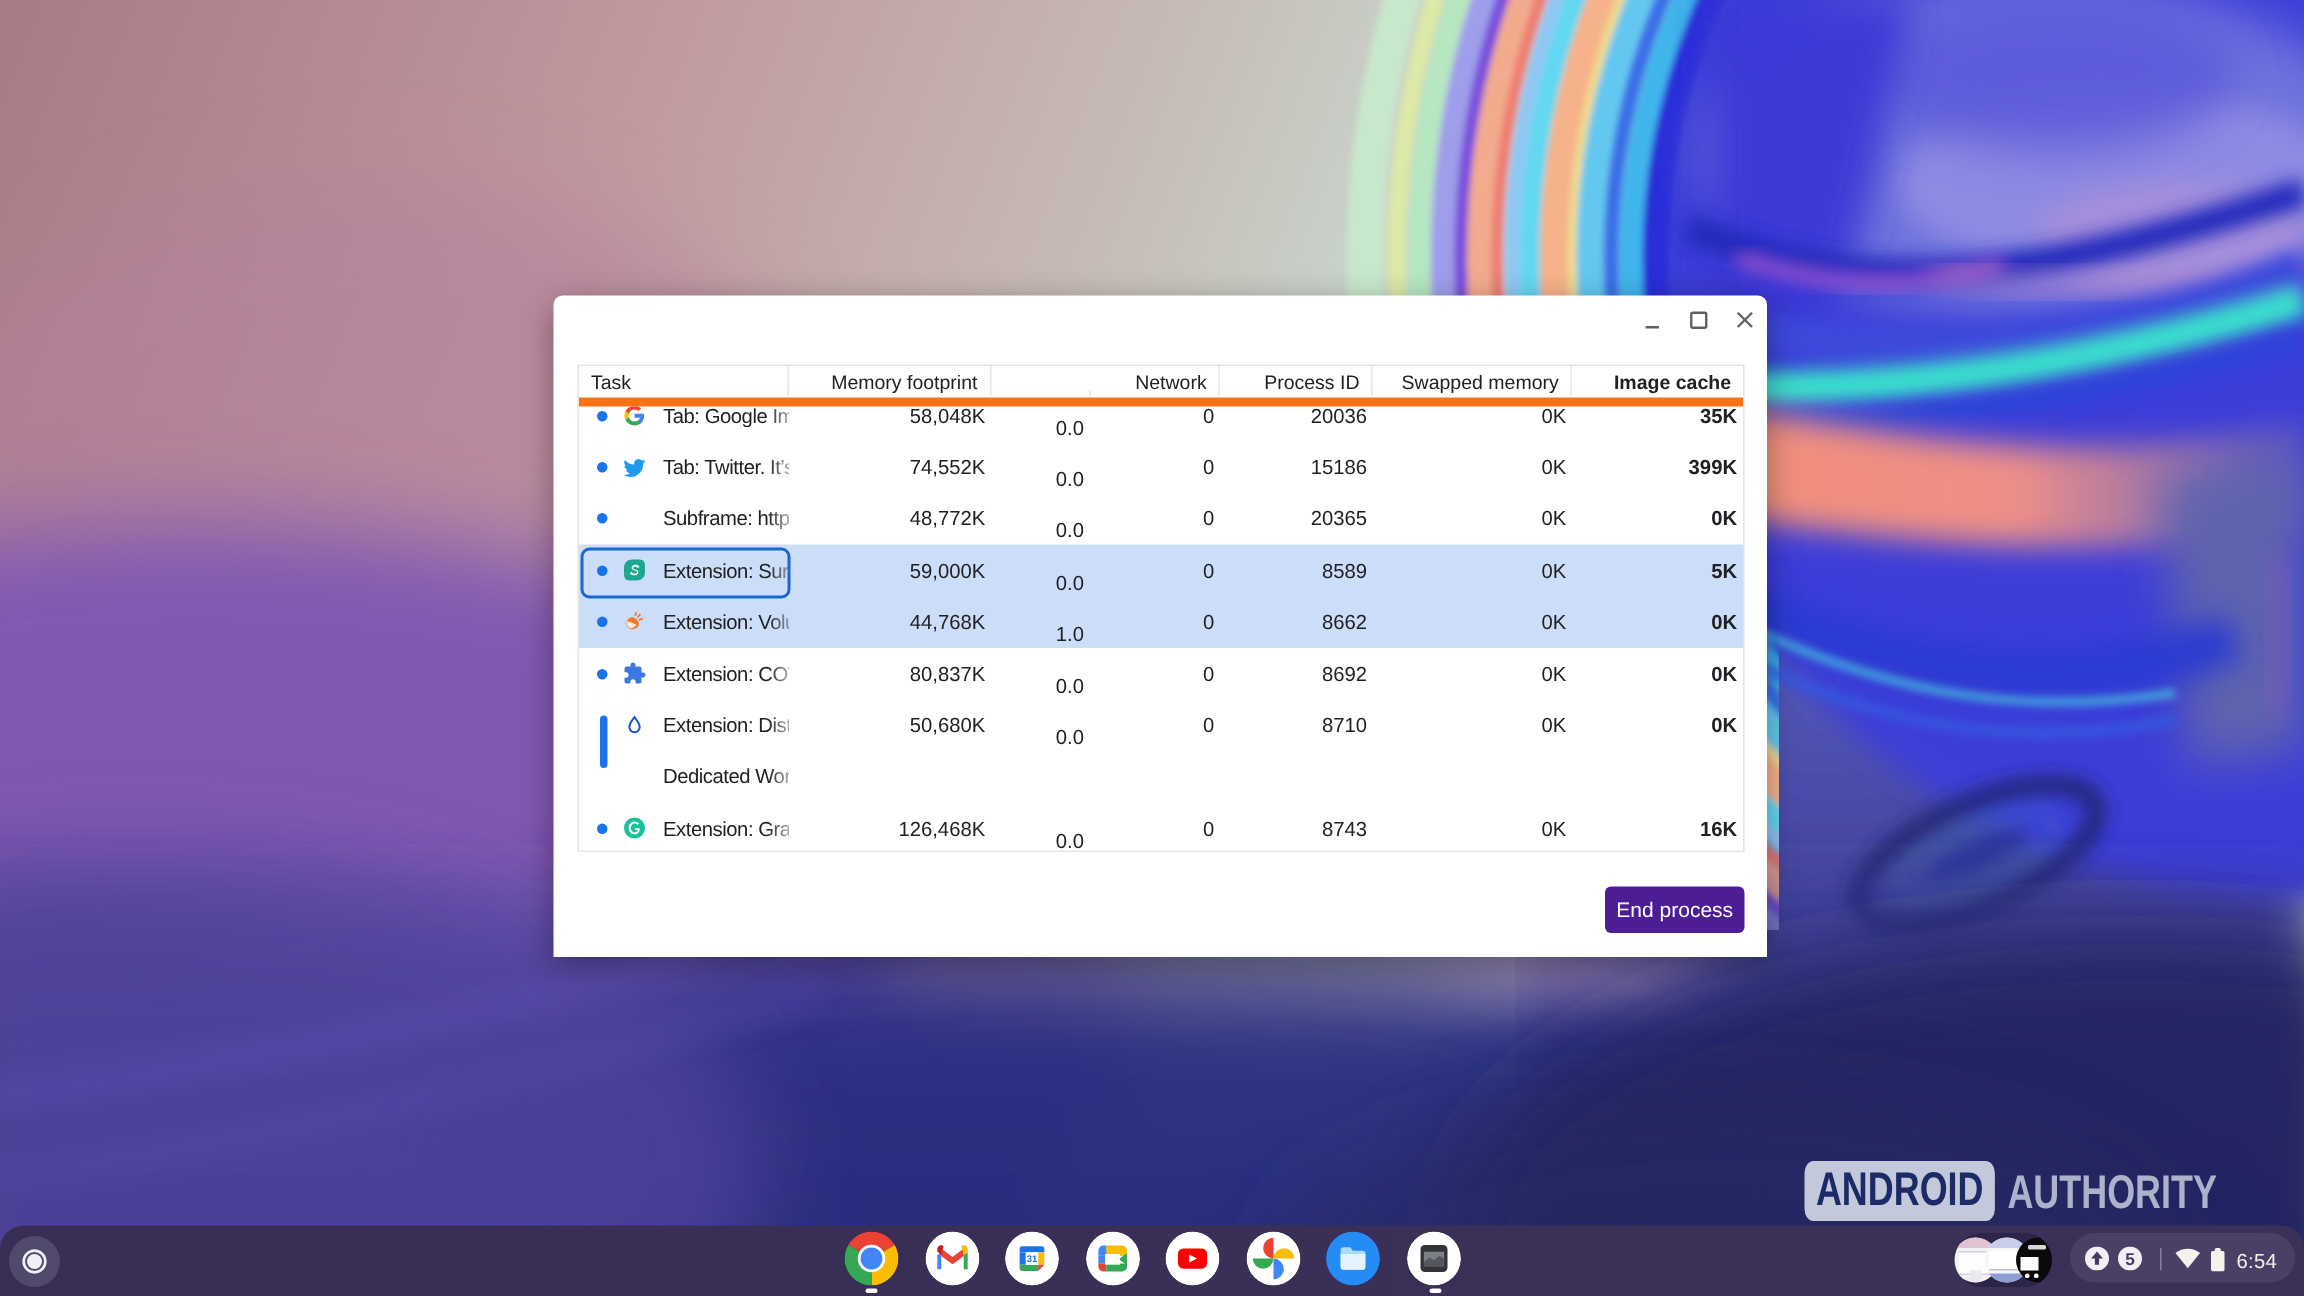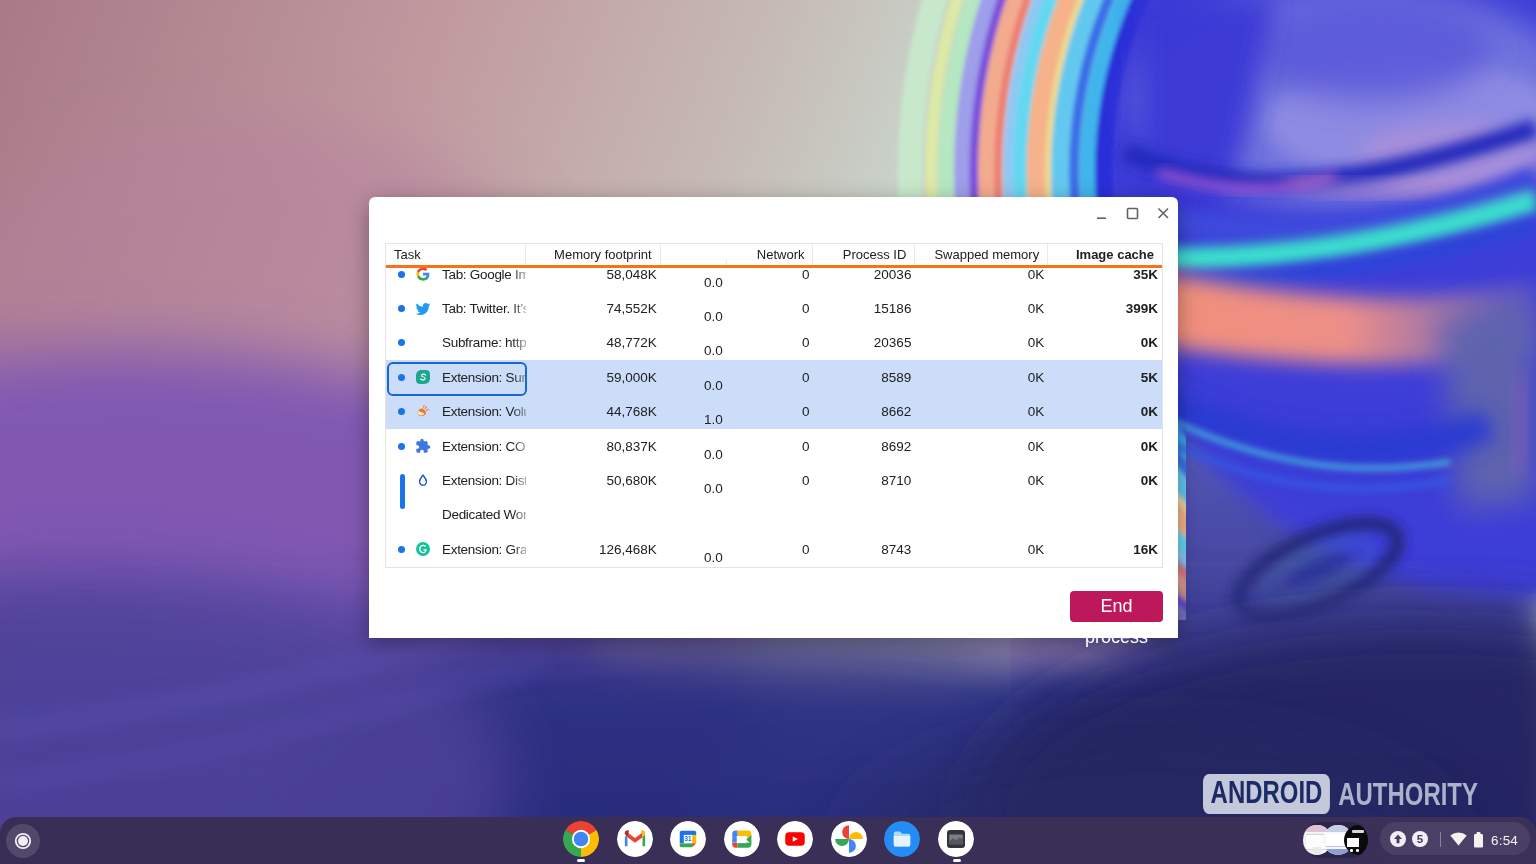--- a/index.html
+++ b/index.html
@@ -6,42 +6,42 @@
     font-family:"Liberation Sans",sans-serif;}
   #stage{position:relative;width:1536px;height:864px;overflow:hidden;background:#b99;}
   #wall{position:absolute;left:0;top:0;}
   
   #win{position:absolute;left:369px;top:197px;width:809px;height:441px;background:#fff;
     border-radius:6px 6px 0 0;box-shadow:0 6px 22px rgba(0,0,0,.35);}
   .wbtn{position:absolute;top:205px;}
   
   #tbl{position:absolute;left:385px;top:243px;width:778px;height:325px;
     border:1px solid #e4e4e4;box-sizing:border-box;background:#fff;}
-  .hrow{display:flex;height:21px;line-height:21px;border-bottom:3px solid #f97316;
+  .hrow{display:flex;height:21px;line-height:21px;border-bottom:6px solid #f97316;
     font-size:13px;color:#202124;}
   .hc{box-sizing:border-box;padding-right:8px;text-align:right;border-right:1px solid #e8e8e8;
     white-space:nowrap;overflow:hidden;}
   .hc:last-child{border-right:none;}
   #rows{position:relative;height:302px;overflow:hidden;}
   .row{display:flex;height:34.4px;align-items:center;font-size:13.5px;color:#202124;}
   .c{box-sizing:border-box;padding-right:4px;text-align:right;white-space:nowrap;}
   .task{display:flex;align-items:center;text-align:left;padding:0;}
   .dot{width:7px;height:7px;border-radius:50%;background:#1a73e8;margin-left:12px;flex:none;}
   .fav{width:16px;height:16px;margin-left:10px;flex:none;}
   .tname{margin-left:11px;white-space:nowrap;overflow:hidden;flex:1;letter-spacing:-.3px;
     -webkit-mask-image:linear-gradient(to right,#000 70px,transparent 92px);}
   .w-task{width:140px;} .w-mem{width:135px;} .w-cpu{width:66px;margin-top:16px;} .w-net{width:87px;}
   .w-pid{width:102px;text-align:right;} .w-swap{width:133px;} .w-img{width:114px;font-weight:bold;}
   .sel{background:#cbddf8;}
   #focusring{position:absolute;left:1px;top:93.6px;width:136px;height:30.4px;
     border:2px solid #1967d2;border-radius:6px;pointer-events:none;}
   #groupbar{position:absolute;left:14px;top:206px;width:5px;height:35px;background:#1a73e8;
     border-radius:2.5px;}
-  #endbtn{position:absolute;left:1070px;top:591px;width:93px;height:31px;background:#be185d;
-    border-radius:4px;color:#fff;font-size:18px;text-align:center;line-height:31px;}
+  #endbtn{position:absolute;left:1070px;top:591px;width:93px;height:31px;background:#4c1d95;
+    border-radius:4px;color:#fff;font-size:14px;text-align:center;line-height:31px;}
   
   #wm{position:absolute;left:1203px;top:777px;height:34px;display:flex;align-items:center;
     transform:scaleX(.76);transform-origin:0 50%;}
   #wm .badge{background:rgba(223,229,240,.85);color:#1c2b66;border-radius:8px;
     padding:0px 10px 3px;font-weight:bold;font-size:31.5px;}
   #wm .rest{color:rgba(210,218,232,.78);font-weight:bold;font-size:31.5px;margin-left:11px;}
   
   #shelf{position:absolute;left:0;top:817px;width:1536px;height:47px;
     background:linear-gradient(90deg,#382e55 0%,#3a3057 60%,#3b3158 100%);
     border-radius:16px 16px 0 0;}

